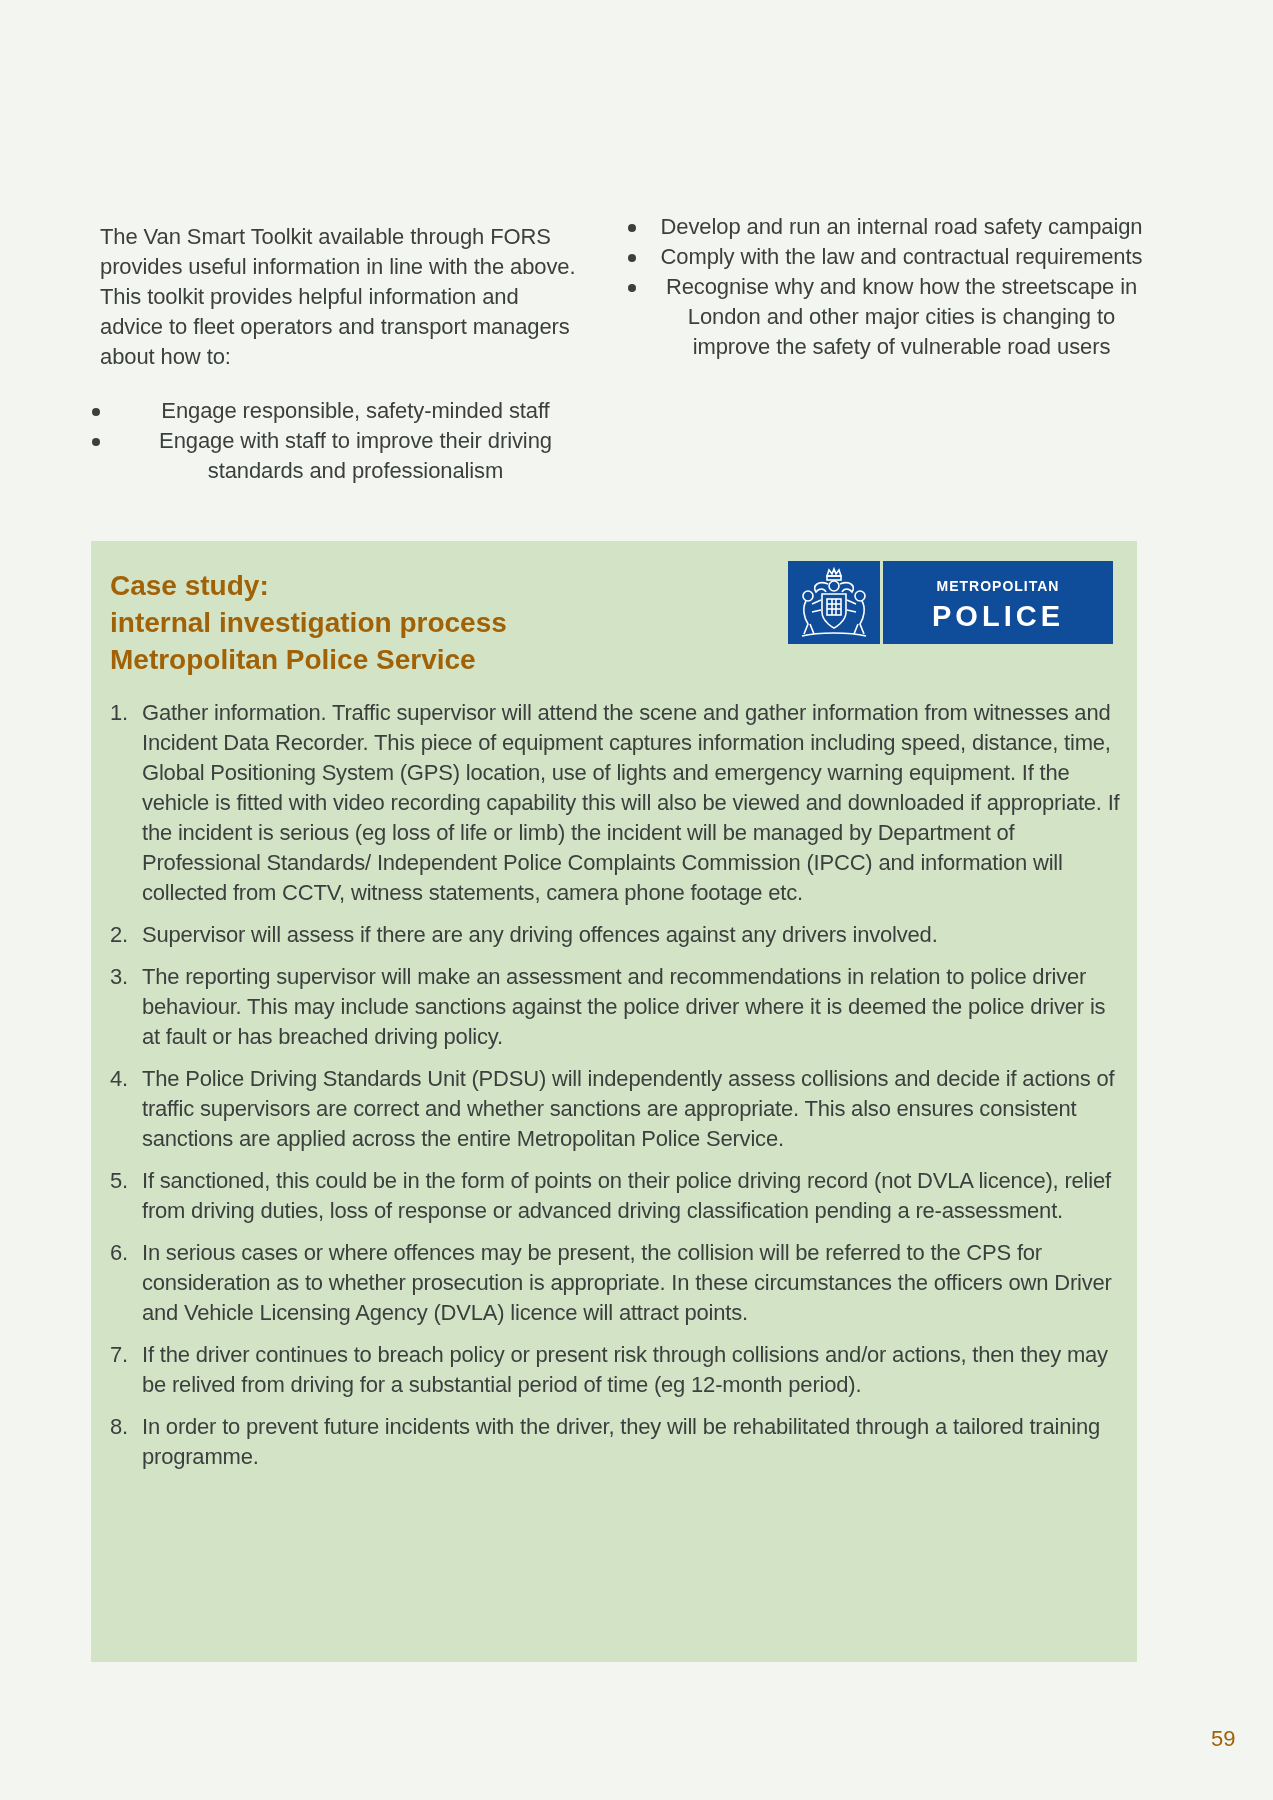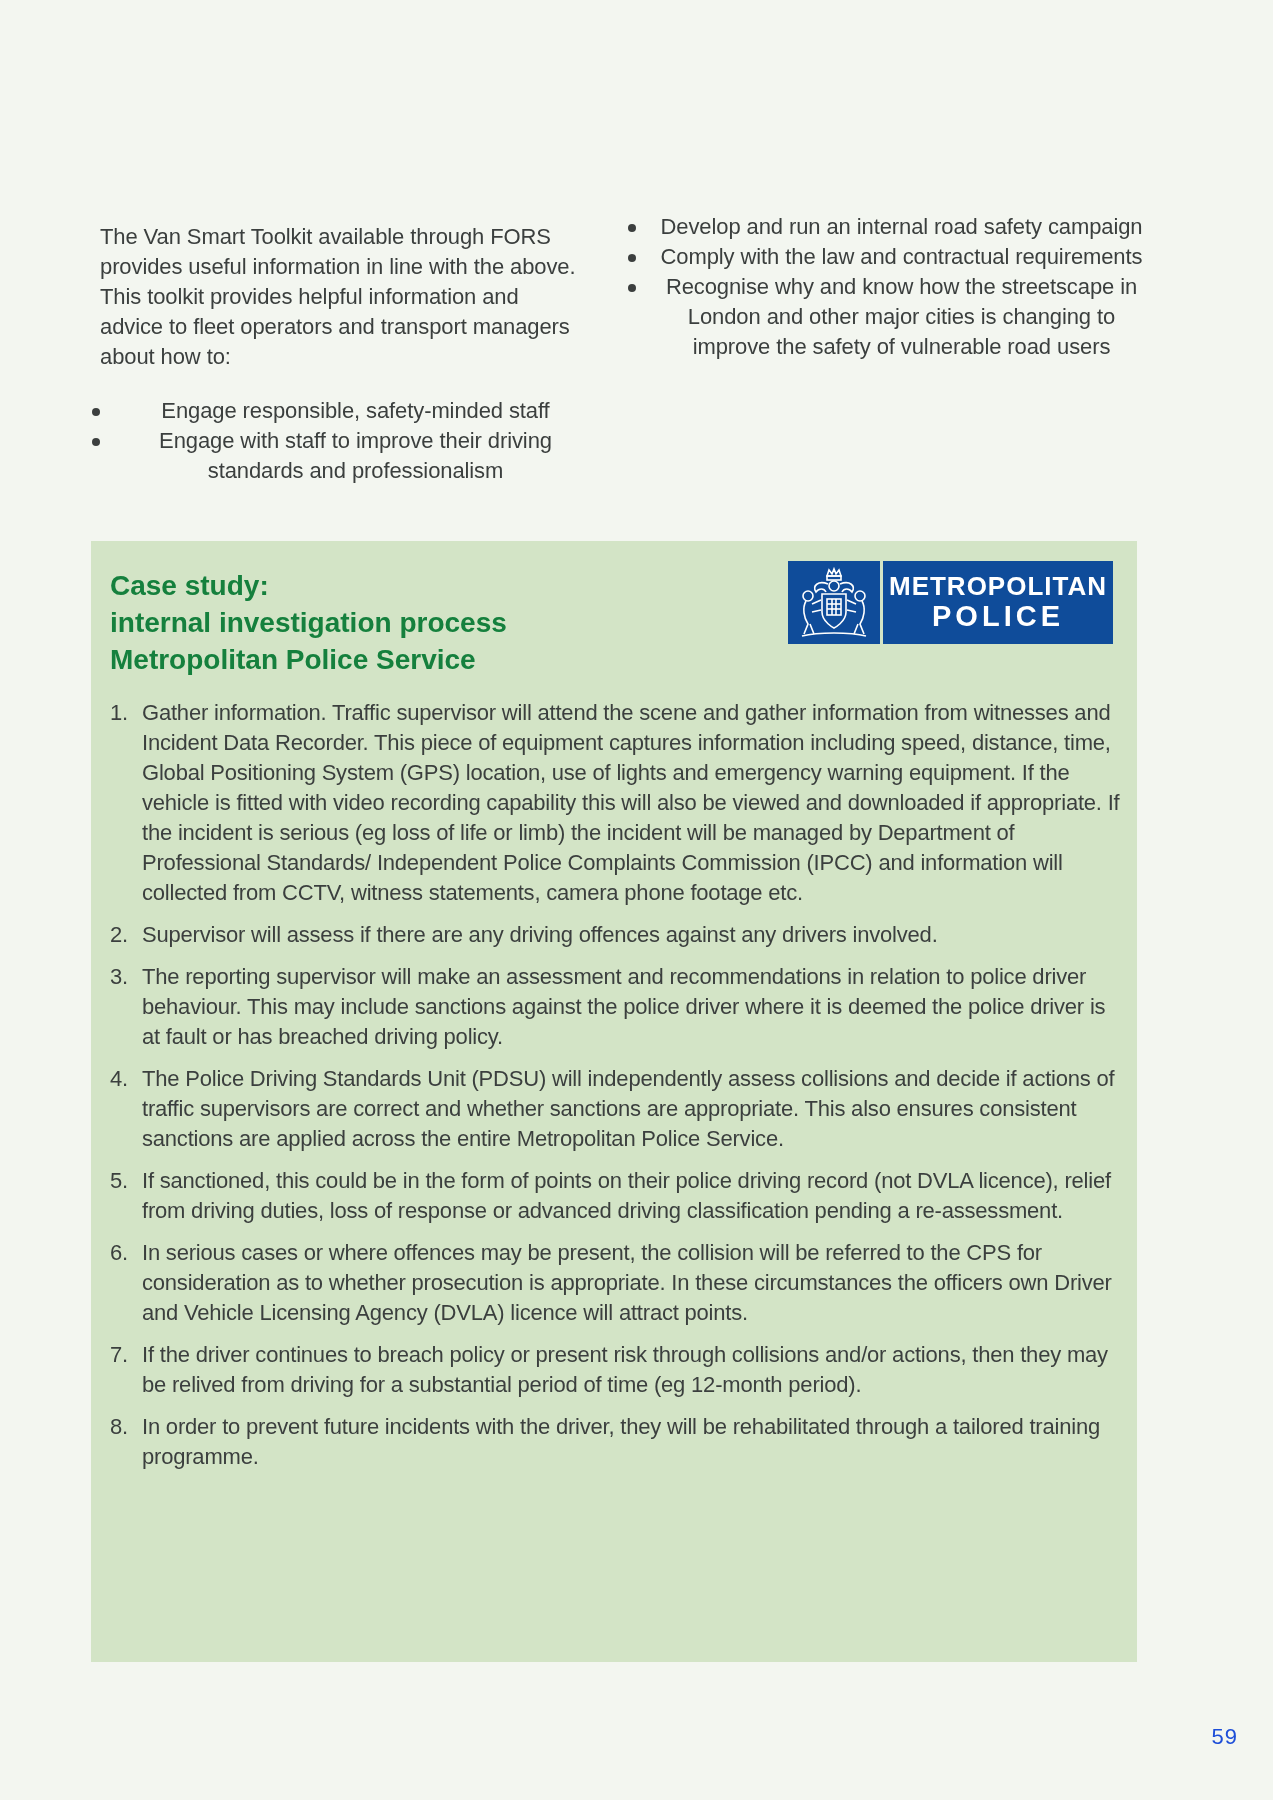--- a/index.html
+++ b/index.html
@@ -31,52 +31,52 @@
 
     .case-box {
       position: absolute;
       left: 91px; top: 541px;
       width: 1046px; height: 1121px;
       background: #d3e4c6;
     }
     .case-title {
       position: absolute; left: 19px; top: 26px;
       font-size: 28px; line-height: 37px; font-weight: bold;
-      color: #15803d; margin: 0;
+      color: #a16207; margin: 0;
     }
     .case-title span { display: block; }
     .logo {
       position: absolute; left: 697px; top: 20px;
       height: 83px; display: flex; gap: 3px;
     }
     .logo-emblem {
       width: 92px; height: 83px; background: #0f4c9a;
       display: flex; align-items: center; justify-content: center;
     }
     .logo-text {
       width: 230px; height: 83px; background: #0f4c9a;
       display: flex; flex-direction: column; align-items: center; justify-content: center;
       color: #ffffff; font-weight: bold;
     }
-    .logo-line1 { font-size: 26px; letter-spacing: 1px; line-height: 26px; }
+    .logo-line1 { font-size: 14px; letter-spacing: 1px; line-height: 26px; }
     .logo-line2 { font-size: 29px; letter-spacing: 4px; line-height: 34px; }
 
     .case-body {
       position: absolute; left: 19px; top: 157px; width: 1010px;
       font-size: 22px; line-height: 30px; letter-spacing: -0.2px;
       color: #3b3f3e;
     }
     .case-intro { margin: 0 0 12px 0; }
     ol.steps { list-style: none; margin: 0; padding: 0; }
     ol.steps li { position: relative; padding-left: 32px; margin-bottom: 12px; }
     ol.steps li .num { position: absolute; left: 0; top: 0; }
 
     .page-number {
       position: absolute; left: 1211px; top: 1726px;
-      font-size: 22px; color: #1d4ed8; font-family: Liberation Mono, monospace;
+      font-size: 22px; color: #a16207;
     }
   </style>
 </head>
 <body>
 
 <div class="col col-left">
   <p>The Van Smart Toolkit available through FORS provides useful information in line with the above. This toolkit provides helpful information and advice to fleet operators and transport managers about how to:</p>
   <ul class="bullets">
     <li>Engage responsible, safety-minded staff</li>
     <li>Engage with staff to improve their driving standards and professionalism</li>

